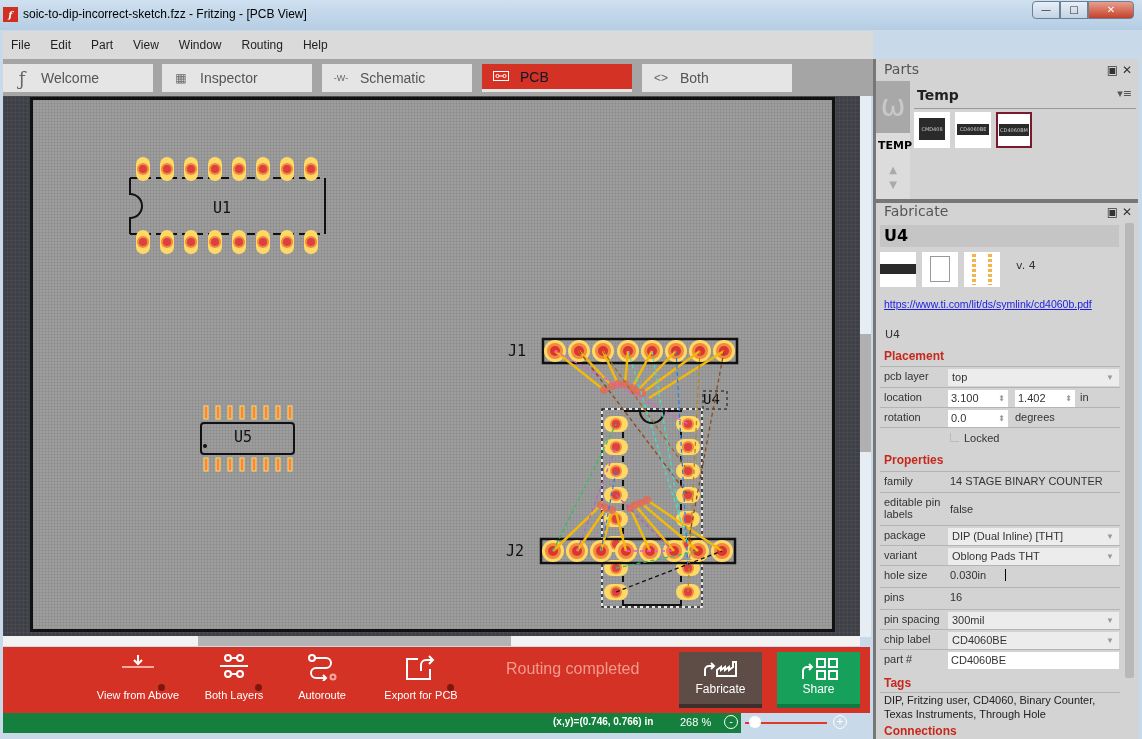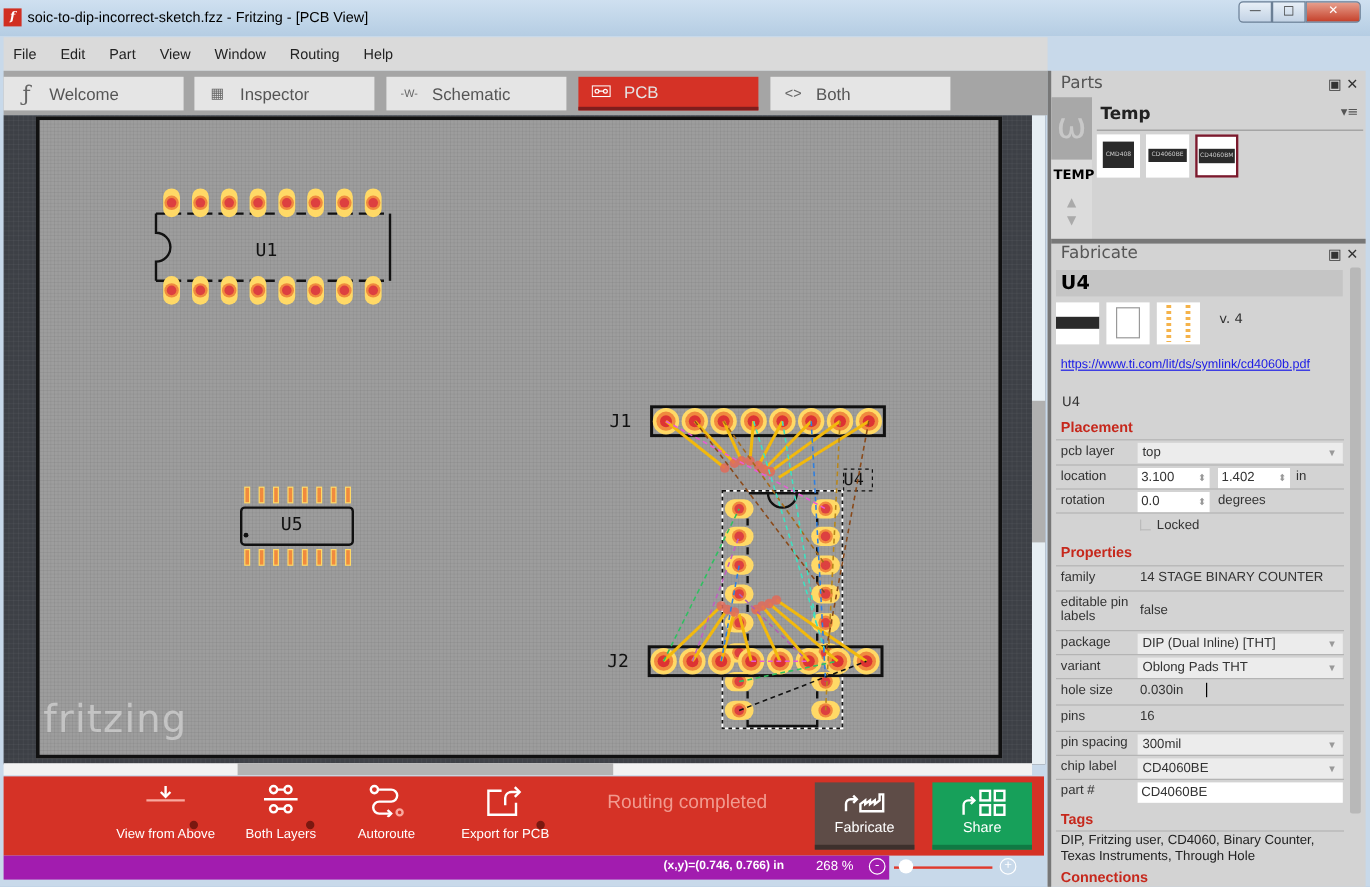--- a/index.html
+++ b/index.html
@@ -12,21 +12,21 @@
 .win-btn { width: 28px; height: 18px; border: 1px solid #6b7f95; background: linear-gradient(#e8eff7, #c3d3e5); color: #333; font-size: 10px; text-align: center; line-height: 16px; }
 .win-btn.close { width: 46px; background: linear-gradient(#e7a08e, #c5412b); color: #fff; font-weight: bold; border-radius: 0 4px 4px 0; }
 .win-btn.min { border-radius: 4px 0 0 4px; }
 
 .menubar { position: absolute; left: 3px; top: 31px; width: 870px; height: 28px; background: #dadada; display: flex; align-items: center; padding-left: 8px; }
 .menu-item { font-size: 12px; color: #222; margin-right: 20px; font-family: "Liberation Sans", sans-serif; cursor: default; }
 
 .tabbar { position: absolute; left: 3px; top: 59px; width: 870px; height: 37px; background: #a5a5a5; }
 .tab { position: absolute; top: 5px; height: 28px; width: 150px; background: #e5e5e5; color: #555; font-size: 14px; display: flex; align-items: center; font-family: "Liberation Sans", sans-serif; }
 .tab .ticon { width: 22px; margin-left: 8px; margin-right: 8px; font-size: 12px; color: #666; text-align: center; }
-.tab.active { background: #d53226; color: #e5e5e5; border-bottom: 3px solid #7f1d1d; align-items: center; }
+.tab.active { background: #d53226; color: #0f172a; border-bottom: 3px solid #e5e5e5; align-items: center; }
 .tab.active .ticon { color: #fff; }
 
 .canvas-area { position: absolute; left: 3px; top: 96px; width: 868px; height: 541px; background-color: #3d4046; background-image: linear-gradient(rgba(255,255,255,0.04) 1px, transparent 1px), linear-gradient(90deg, rgba(255,255,255,0.04) 1px, transparent 1px); background-size: 4px 4px; }
 .board { position: absolute; left: 27px; top: 1px; width: 805px; height: 535px; background-color: #9d9d9d; border: 3px solid #111; background-image: linear-gradient(rgba(0,0,0,0.05) 1px, transparent 1px), linear-gradient(90deg, rgba(0,0,0,0.05) 1px, transparent 1px); background-size: 3px 3px; }
 .vscroll { position: absolute; left: 857px; top: 0; width: 11px; height: 541px; background: #e6eef3; }
 .vscroll-thumb { position: absolute; left: 0; top: 238px; width: 11px; height: 118px; background: #b0b0b0; }
 .hscroll { position: absolute; left: 0; top: 540px; width: 857px; height: 10px; background: #f2f2f2; }
 .hscroll-thumb { position: absolute; left: 195px; top: 0; width: 313px; height: 10px; background: #b3b3b3; }
 .watermark { position: absolute; left: 36px; top: 580px; font-size: 32px; color: #c4c4c4; font-family: "DejaVu Sans", sans-serif; letter-spacing: 1px; }
 
@@ -35,21 +35,21 @@
 .toolbar { position: absolute; left: 3px; top: 647px; width: 867px; height: 66px; background: #d53226; }
 .tool { position: absolute; top: 0; height: 66px; color: #fff; text-align: center; font-size: 11px; font-family: "Liberation Sans", sans-serif; }
 .tool .ticon-svg { display: block; margin: 6px auto 0; }
 .tool .tlabel { position: absolute; bottom: 12px; left: 0; right: 0; white-space: nowrap; }
 .tool .drop { position: absolute; width: 7px; height: 7px; border-radius: 50%; background: #7a1810; }
 .routing-status { position: absolute; left: 506px; top: 660px; font-size: 16px; color: #f19a8f; font-family: "Liberation Sans", sans-serif; }
 .fab-btn { position: absolute; left: 679px; top: 652px; width: 83px; height: 56px; background: #5e4c47; color: #fff; font-size: 12px; text-align: center; font-family: "Liberation Sans", sans-serif; border-bottom: 4px solid #3d302c; }
 .share-btn { position: absolute; left: 777px; top: 652px; width: 83px; height: 56px; background: #17a05a; color: #fff; font-size: 12px; text-align: center; font-family: "Liberation Sans", sans-serif; border-bottom: 4px solid #0f7a43; }
 .fab-btn .bl, .share-btn .bl { position: absolute; bottom: 8px; left: 0; right: 0; }
 
-.statusbar { position: absolute; left: 3px; top: 713px; width: 738px; height: 20px; background: #a21caf; color: #fff; font-size: 11px; font-family: "Liberation Sans", sans-serif; }
+.statusbar { position: absolute; left: 3px; top: 713px; width: 738px; height: 20px; background: #15803d; color: #fff; font-size: 11px; font-family: "Liberation Sans", sans-serif; }
 .coords { position: absolute; left: 550px; top: 3px; font-weight: bold; font-size: 10px; }
 .zoom-pct { position: absolute; left: 677px; top: 3px; }
 .zoom-minus, .zoom-plus { position: absolute; top: 2px; width: 14px; height: 14px; border: 1px solid #fff; border-radius: 50%; font-size: 11px; line-height: 11px; text-align: center; }
 .zoom-minus { left: 721px; }
 .zoom-plus { left: 830px; }
 .zoom-track { position: absolute; left: 742px; top: 9px; width: 82px; height: 2px; background: #e0392c; }
 .zoom-knob { position: absolute; left: 746px; top: 3px; width: 12px; height: 12px; border-radius: 50%; background: #fff; }
 
 .rightpanel { position: absolute; left: 873px; top: 59px; width: 265px; height: 680px; background: #d3d3d3; border-left: 3px solid #777; }
 .panel-head { position: absolute; left: 8px; font-size: 14px; color: #555; font-family: "DejaVu Sans", sans-serif; }
@@ -323,21 +323,20 @@
       <line x1="553" y1="551" x2="616" y2="424" stroke="#2fc060"></line>
       <line x1="577" y1="551" x2="616" y2="447" stroke="#c060c0"></line>
       <line x1="601" y1="551" x2="616" y2="471" stroke="#2f7fe0"></line>
       <line x1="626" y1="551" x2="672" y2="551" stroke="#e85ad6"></line>
       <line x1="616" y1="568" x2="698" y2="551" stroke="#2fc060"></line>
       <line x1="616" y1="592" x2="722" y2="551" stroke="#111"></line>
       <line x1="616" y1="495" x2="670" y2="548" stroke="#b060b0"></line>
     </g>
   </svg>
 
-  <div class="watermark">fritzing</div>
 
   <div class="toolbar">
     <div class="tool" style="left:90px;width:90px;">
       <svg class="ticon-svg" width="36" height="26" viewBox="0 0 36 26">
           <line x1="18" y1="2" x2="18" y2="10" stroke="#fff" stroke-width="2"></line>
           <polyline points="14,7 18,11 22,7" fill="none" stroke="#fff" stroke-width="2"></polyline>
           <line x1="2" y1="14" x2="34" y2="14" stroke="#f8a89e" stroke-width="2"></line>
         </svg>
       <span class="drop" style="left:65px;top:37px;"></span>
       <span class="tlabel">View from Above</span>

